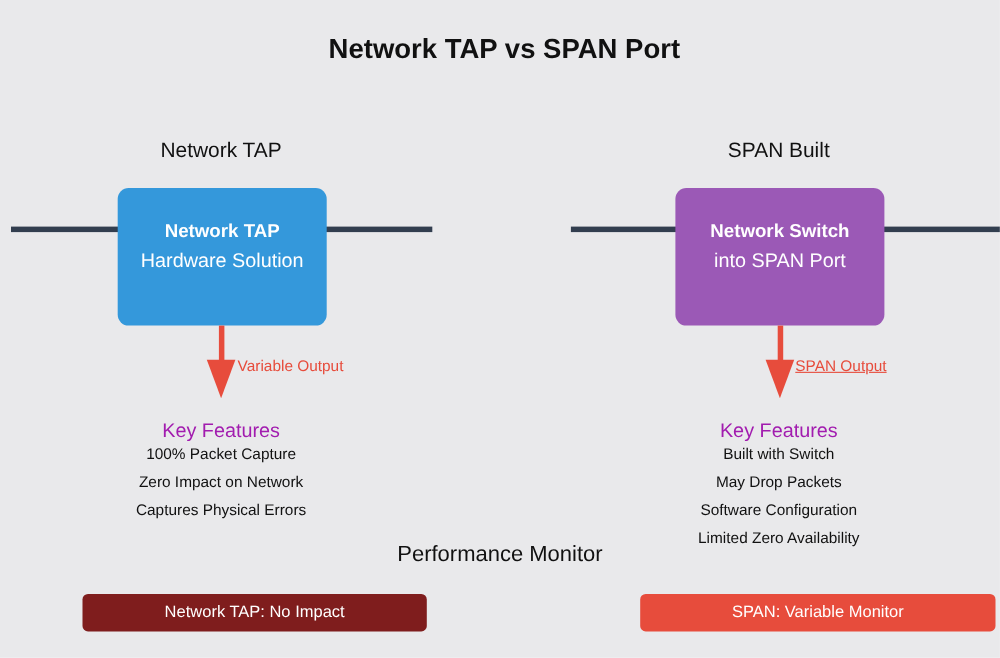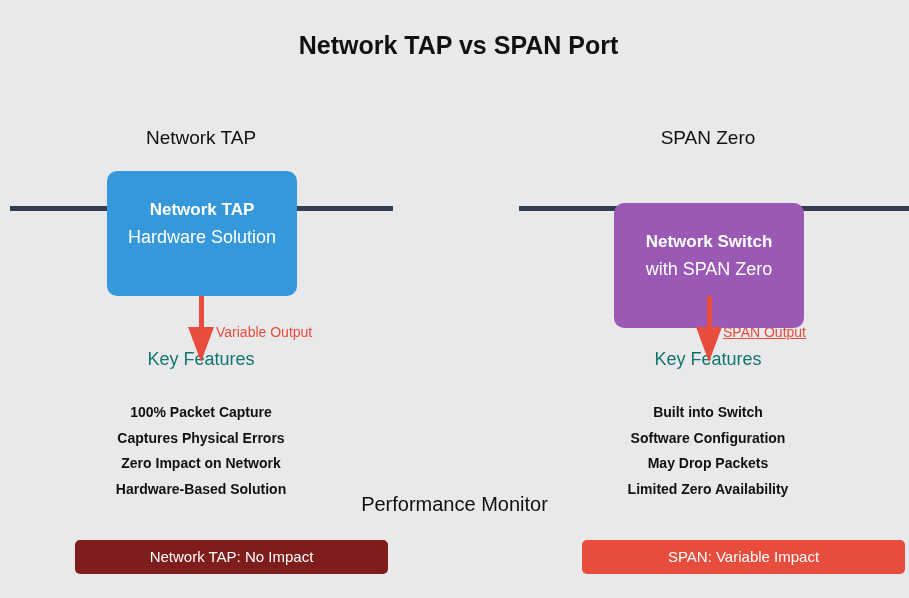--- a/index.html
+++ b/index.html
@@ -48,21 +48,21 @@
     width: 190px;
     height: 125px;
     border-radius: 10px;
     z-index: 2;
     color: #ffffff;
     text-align: center;
     box-sizing: border-box;
     padding-top: 28px;
   }
   .device-box.tap  { left: 107px; background: #3498db; }
-  .device-box.span { left: 614px; background: #9b59b6; margin-top: 32px; }
+  .device-box.span { left: 614px; background: #9b59b6; }
   .box-title {
     font-size: 17px;
     font-weight: bold;
     line-height: 22px;
   }
   .box-subtitle {
     font-size: 18px;
     line-height: 18px;
     margin-top: 7px;
   }
@@ -94,43 +94,43 @@
     font-size: 14px;
     line-height: 16px;
     color: #e74c3c;
     white-space: nowrap;
   }
   .arrow-label.left  { left: 216px; }
   .arrow-label.right { left: 723px; text-decoration: underline; }
 
   .features-heading {
     position: absolute;
-    top: 348px;
+    top: 380px;
     width: 300px;
     text-align: center;
     font-size: 18px;
     line-height: 22px;
-    color: #0f766e;
+    color: #a21caf;
   }
   .features-heading.left  { left: 51px; }
   .features-heading.right { left: 558px; }
 
   .features-list {
     position: absolute;
     top: 400px;
     width: 350px;
     margin: 0; padding: 0;
     list-style: none;
     text-align: center;
     font-size: 14px;
     color: #111;
   }
   .features-list.left  { left: 26px; }
   .features-list.right { left: 533px; }
-  .features-list li { line-height: 25.6px; font-weight: bold; }
+  .features-list li { line-height: 25.6px; }
 
   .performance-heading {
     position: absolute;
     top: 493px; left: 0; width: 100%;
     text-align: center;
     font-size: 20px;
     color: #111;
   }
 
   .impact-badge {
@@ -148,57 +148,56 @@
   .impact-badge.span { left: 582px; width: 323px; background: #e74c3c; }
 </style>
 </head>
 <body>
 
 <div class="canvas">
 
   <h1 class="page-title">Network TAP vs SPAN Port</h1>
 
   <div class="col-heading left">Network TAP</div>
-  <div class="col-heading right">SPAN Zero</div>
+  <div class="col-heading right">SPAN Built</div>
 
   <div class="net-line left"></div>
   <div class="net-line right"></div>
 
   <div class="device-box tap">
     <div class="box-title">Network TAP</div>
     <div class="box-subtitle">Hardware Solution</div>
   </div>
 
   <div class="device-box span">
     <div class="box-title">Network Switch</div>
-    <div class="box-subtitle">with SPAN Zero</div>
+    <div class="box-subtitle">into SPAN Port</div>
   </div>
 
   <div class="arrow-stem left"></div>
   <div class="arrow-head left"></div>
   <div class="arrow-label left">Variable Output</div>
 
   <div class="arrow-stem right"></div>
   <div class="arrow-head right"></div>
   <div class="arrow-label right">SPAN Output</div>
 
   <div class="features-heading left">Key Features</div>
   <ul class="features-list left">
     <li>100% Packet Capture</li>
+    <li>Zero Impact on Network</li>
     <li>Captures Physical Errors</li>
-    <li>Zero Impact on Network</li>
-    <li>Hardware-Based Solution</li>
   </ul>
 
   <div class="features-heading right">Key Features</div>
   <ul class="features-list right">
-    <li>Built into Switch</li>
+    <li>Built with Switch</li>
+    <li>May Drop Packets</li>
     <li>Software Configuration</li>
-    <li>May Drop Packets</li>
     <li>Limited Zero Availability</li>
   </ul>
 
   <div class="performance-heading">Performance Monitor</div>
 
   <div class="impact-badge tap">Network TAP: No Impact</div>
-  <div class="impact-badge span">SPAN: Variable Impact</div>
+  <div class="impact-badge span">SPAN: Variable Monitor</div>
 
 </div>
 
 </body></html>

